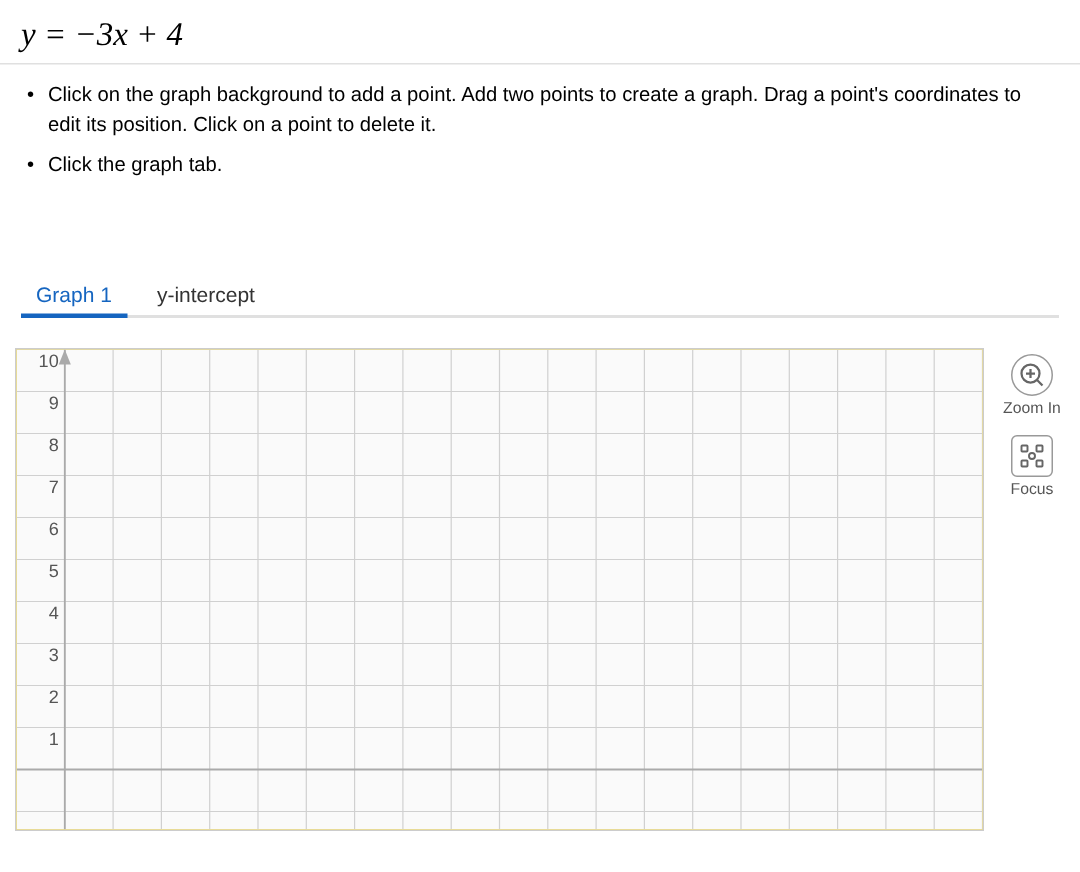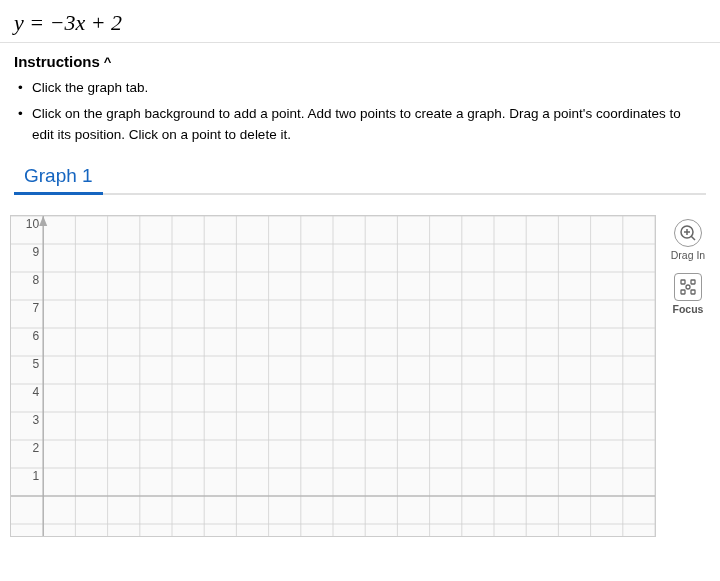--- a/index.html
+++ b/index.html
@@ -60,26 +60,27 @@
     }
 
     .tabs-row {
       display: flex;
       align-items: flex-end;
       border-bottom: 2px solid #e0e0e0;
       margin-bottom: 0;
     }
 
     .tab {
-      font-size: 19px;
+      font-size: 14px;
       padding: 6px 10px;
       cursor: pointer;
       margin-right: 10px;
       position: relative;
       color: #333;
+      margin-top: 48px;
     }
 
     .tab.active {
       color: #1565c0;
       font-weight: 500;
     }
 
     .tab.active::after {
       content: '';
       position: absolute;
@@ -159,21 +160,20 @@
 
     .focus-btn {
       display: flex;
       flex-direction: column;
       align-items: center;
       cursor: pointer;
       font-size: 11px;
       color: #555;
       gap: 2px;
       margin-top: 4px;
-      font-weight: bold;
     }
 
     .focus-icon {
       width: 28px;
       height: 28px;
       border: 1.5px solid #999;
       border-radius: 4px;
       display: flex;
       align-items: center;
       justify-content: center;
@@ -185,35 +185,32 @@
     .focus-btn span.label {
       font-size: 10.5px;
       color: #555;
       text-align: center;
     }
   </style>
 </head>
 <body>
 
 <div class="equation-bar">
-  <div class="equation">y = −3x + 2</div>
+  <div class="equation">y = −3x + 4</div>
 </div>
 
 <div class="instructions-section">
-  <div class="instructions-header">
-    <span>Instructions</span>
-    <span class="caret">^</span>
-  </div>
   <ul class="instructions-list">
+    <li>Click on the graph background to add a point. Add two points to create a graph. Drag a point's coordinates to edit its position. Click on a point to delete it.</li>
     <li>Click the graph tab.</li>
-    <li>Click on the graph background to add a point. Add two points to create a graph. Drag a point's coordinates to edit its position. Click on a point to delete it.</li>
   </ul>
 
   <div class="tabs-row">
     <div class="tab active">Graph 1</div>
+    <div class="tab">y-intercept</div>
   </div>
 </div>
 
 <div class="graph-area">
 
   <div class="graph-container">
     <div class="graph-canvas">
       <svg class="grid-svg" viewBox="0 0 640 320" preserveAspectRatio="none" xmlns="http://www.w3.org/2000/svg">
 
         <rect width="640" height="320" fill="#fafafa"></rect>
@@ -281,21 +278,21 @@
   <div class="zoom-controls">
     <div class="zoom-btn">
       <div class="icon-circle">
         <svg width="18" height="18" viewBox="0 0 18 18" fill="none" xmlns="http://www.w3.org/2000/svg">
           <circle cx="8" cy="8" r="6" stroke="#666" stroke-width="1.5" fill="none"></circle>
           <line x1="12.2" y1="12.2" x2="16" y2="16" stroke="#666" stroke-width="1.5"></line>
           <line x1="5" y1="8" x2="11" y2="8" stroke="#666" stroke-width="1.5"></line>
           <line x1="8" y1="5" x2="8" y2="11" stroke="#666" stroke-width="1.5"></line>
         </svg>
       </div>
-      <span class="label">Drag In</span>
+      <span class="label">Zoom In</span>
     </div>
 
 
     <div class="focus-btn">
       <div class="focus-icon">
         <svg width="18" height="18" viewBox="0 0 18 18" fill="none" xmlns="http://www.w3.org/2000/svg">
           <rect x="2" y="2" width="4" height="4" rx="0.5" stroke="#666" stroke-width="1.3" fill="none"></rect>
           <rect x="12" y="2" width="4" height="4" rx="0.5" stroke="#666" stroke-width="1.3" fill="none"></rect>
           <rect x="2" y="12" width="4" height="4" rx="0.5" stroke="#666" stroke-width="1.3" fill="none"></rect>
           <rect x="12" y="12" width="4" height="4" rx="0.5" stroke="#666" stroke-width="1.3" fill="none"></rect>

